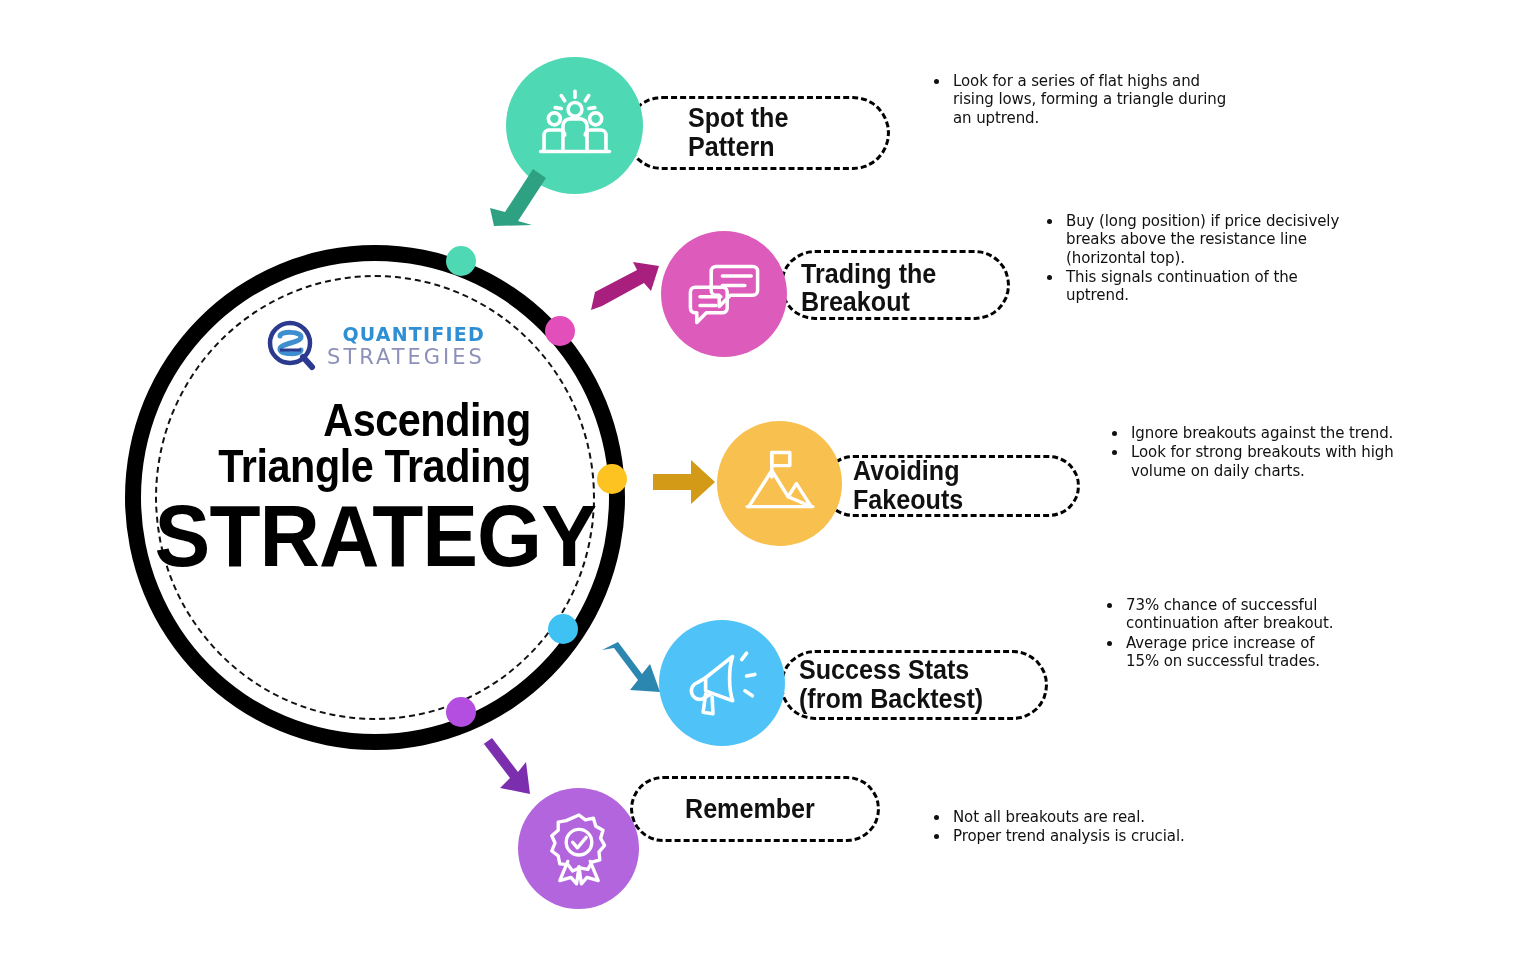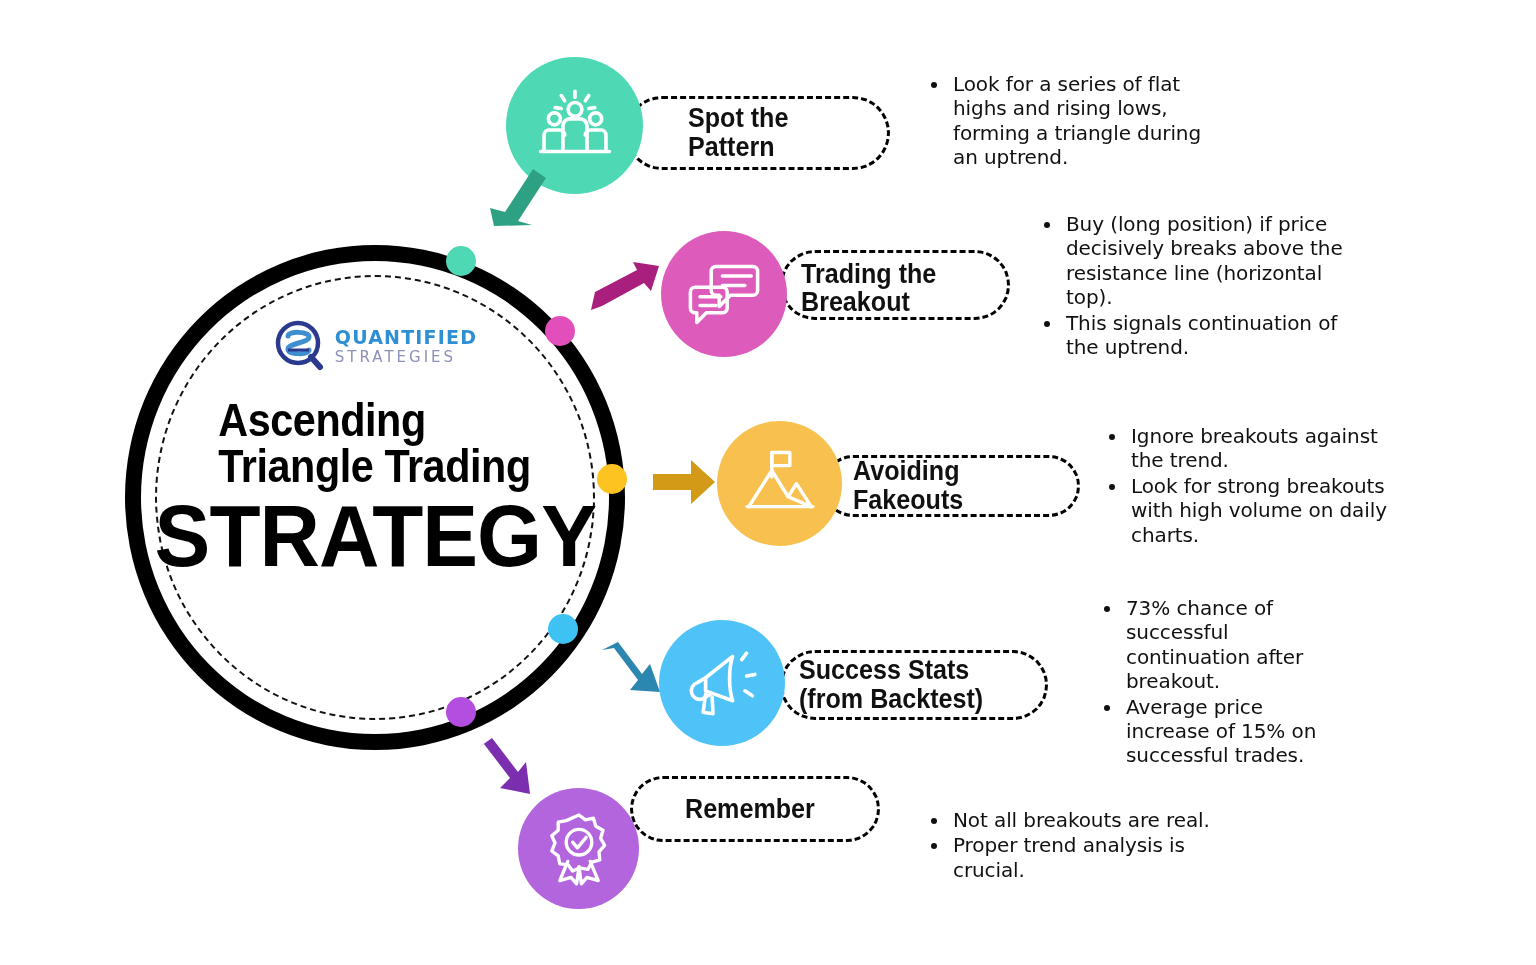--- a/index.html
+++ b/index.html
@@ -33,34 +33,34 @@
     box-sizing:border-box;
   }
   .hub-inner{
     position:absolute;
     left:46px;top:46px;right:46px;bottom:46px;
     display:flex;flex-direction:column;
     align-items:center;
     justify-content:flex-start;
     padding-top:28px;
     box-sizing:border-box;
-    text-align:left;
+    text-align:right;
   }
 
   
   .logo{display:flex;align-items:center;gap:8px;margin-bottom:24px;}
   .logo-mark{width:54px;height:54px;flex:0 0 54px;}
   .logo-text{display:flex;flex-direction:column;line-height:1;}
   .logo-top{
     font-family:"DejaVu Sans", sans-serif;
     font-weight:bold;font-size:19px;color:#2e8fd4;letter-spacing:1.2px;
   }
   .logo-bottom{
     font-family:"DejaVu Sans", sans-serif;
-    font-weight:normal;font-size:15px;color:#8d90b8;letter-spacing:3.0px;margin-top:3px;
+    font-weight:normal;font-size:21px;color:#8d90b8;letter-spacing:3.0px;margin-top:3px;
   }
 
   
   .hub-title{
     font-family:"Liberation Sans Narrow","Liberation Sans", sans-serif;
     font-weight:bold;
     color:#000;
     font-size:46px;
     line-height:0.98;
     letter-spacing:-0.5px;
@@ -117,21 +117,21 @@
     color:#111;
     font-size:27px;
     line-height:1.06;
     transform:scaleX(0.93);
     transform-origin:left center;
     display:block;
   }
   .bullets{
     position:absolute;
     font-family:"DejaVu Sans", sans-serif;
-    font-size:20px;
+    font-size:15px;
     line-height:1.22;
     color:#111;
     letter-spacing:-0.1px;
   }
   .bullets ul{margin:0;padding:0 0 0 20px;list-style:disc;}
   .bullets li{margin:0 0 1px 0;padding-left:3px;}
 </style>
 </head>
 <body>
 

